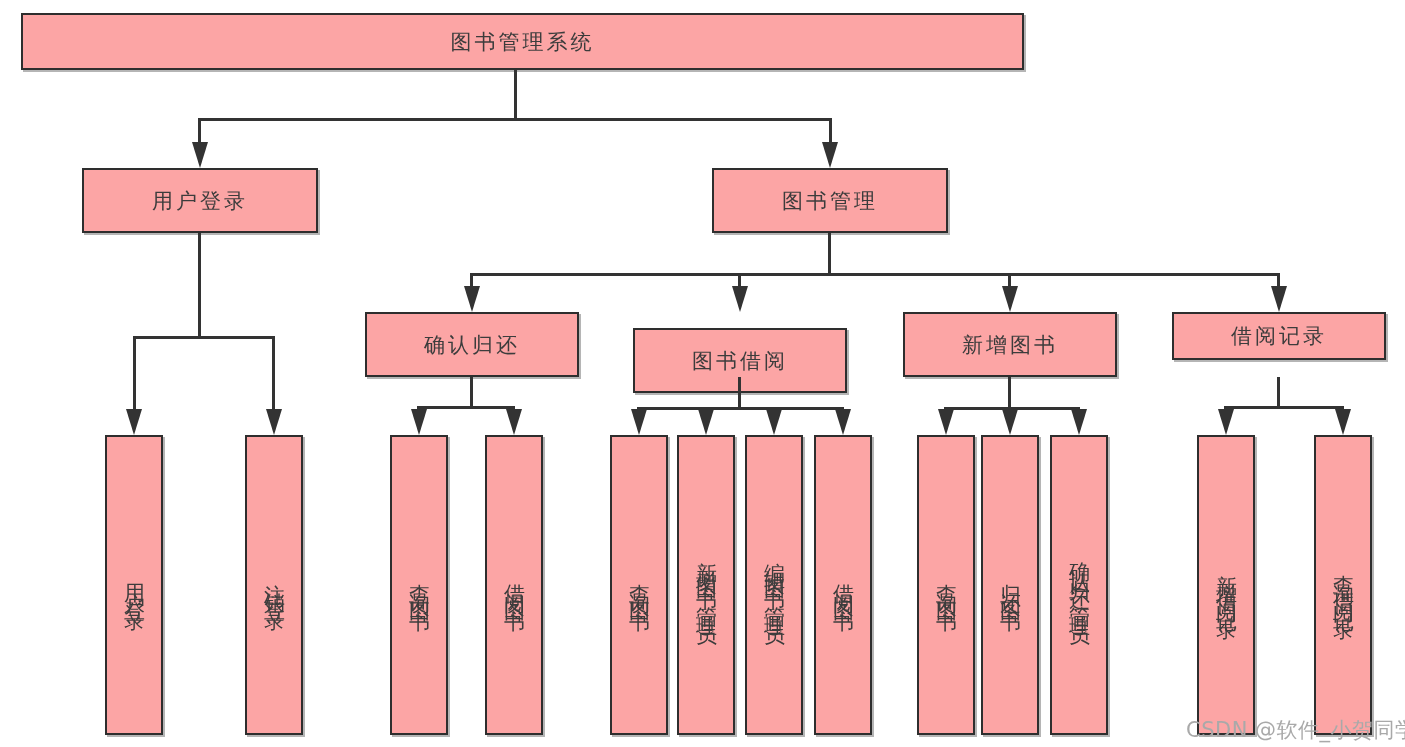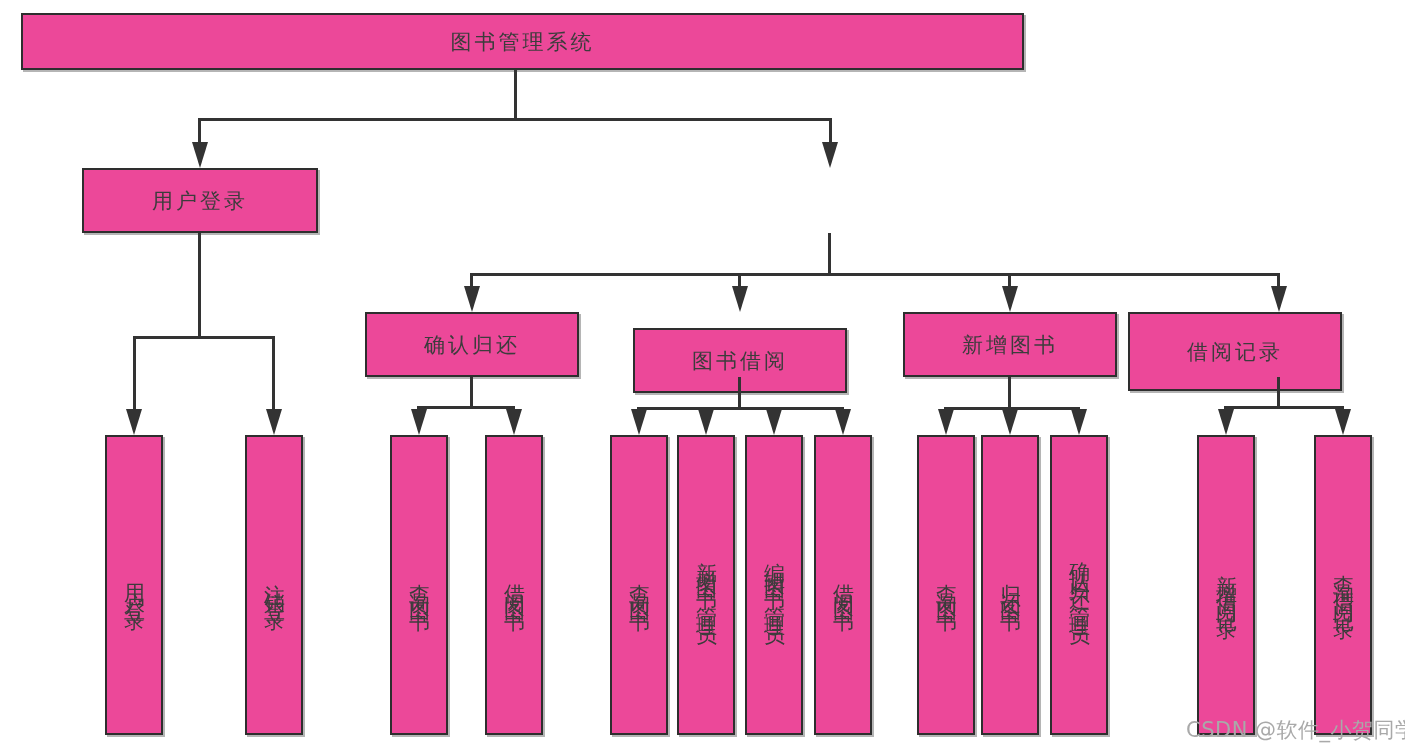--- a/index.html
+++ b/index.html
@@ -6,21 +6,21 @@
     --line:#333333; --border:#2e2e2e; --text:#3c3c3c;
     --watermark:#a9a9a9; --background:#ffffff;
   }
   html,body{margin:0;padding:0;background:var(--background);}
   #canvas{
     position:relative;width:1405px;height:747px;background:var(--background);
     font-family:"DejaVu Sans","Liberation Sans",sans-serif;color:var(--text);
     overflow:hidden;
   }
   .box{
-    position:absolute;box-sizing:border-box;background:#ec4899;
+    position:absolute;box-sizing:border-box;background:#fca5a5;
     border:2px solid var(--border);
     box-shadow:2px 2px 0 rgba(90,90,90,0.45);
     display:flex;align-items:center;justify-content:center;
   }
   .hbox span{
     font-size:21px;letter-spacing:3px;white-space:nowrap;color:var(--text);
   }
   .vbox span{
     writing-mode:vertical-lr;text-orientation:mixed;
     font-size:21px;letter-spacing:9px;line-height:1;color:var(--text);
@@ -43,31 +43,34 @@
 
 <div id="canvas">
 
   <div class="box hbox" style="left:21px;top:13px;width:1003px;height:57px">
     <span>图书管理系统</span>
   </div>
 
   <div class="box hbox" style="left:82px;top:168px;width:236px;height:65px">
     <span>用户登录</span>
   </div>
+  <div class="box hbox" style="left:712px;top:168px;width:236px;height:65px">
+    <span>图书管理</span>
+  </div>
 
   <div class="box hbox" style="left:365px;top:312px;width:214px;height:65px">
     <span>确认归还</span>
   </div>
   <div class="box hbox" style="left:633px;top:328px;width:214px;height:65px">
     <span>图书借阅</span>
   </div>
   <div class="box hbox" style="left:903px;top:312px;width:214px;height:65px">
     <span>新增图书</span>
   </div>
-  <div class="box hbox" style="left:1128px;top:312px;width:214px;height:79px">
+  <div class="box hbox" style="left:1172px;top:312px;width:214px;height:48px">
     <span>借阅记录</span>
   </div>
 
   <div class="box vbox" style="left:105px;top:435px;width:58px;height:300px">
     <span>用户登录</span>
   </div>
   <div class="box vbox" style="left:245px;top:435px;width:58px;height:300px">
     <span>注销登录</span>
   </div>
 

